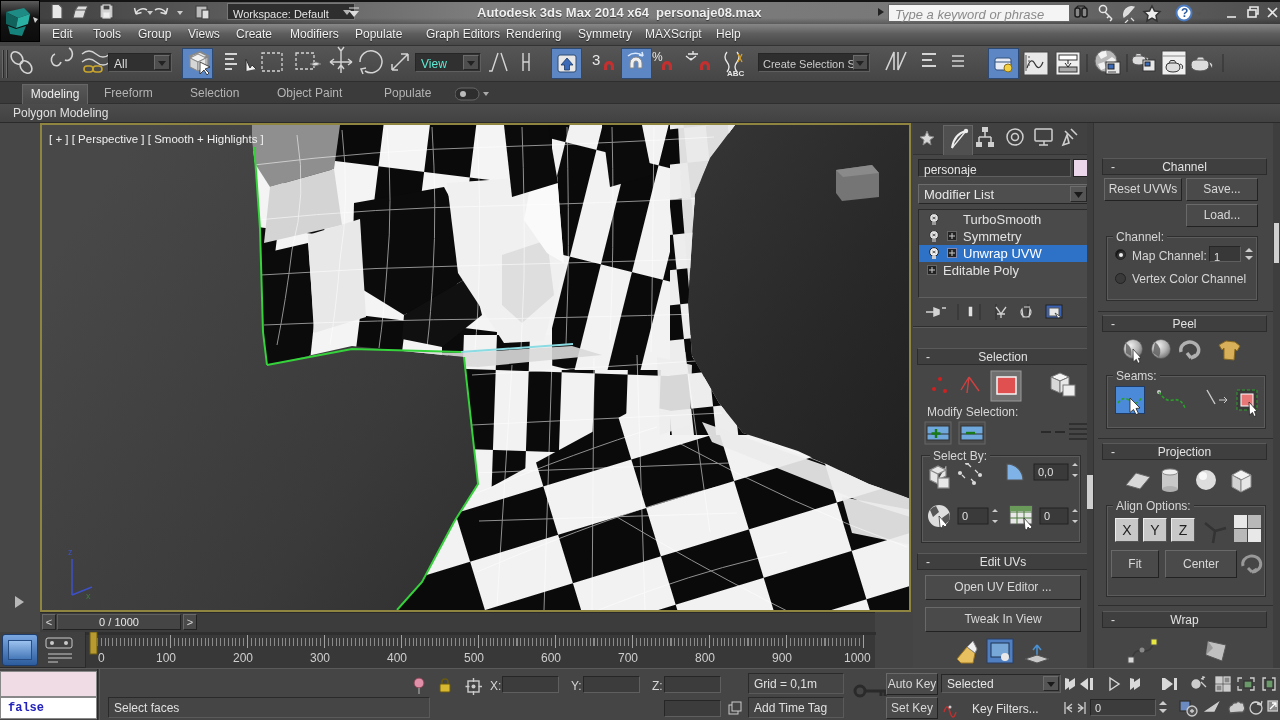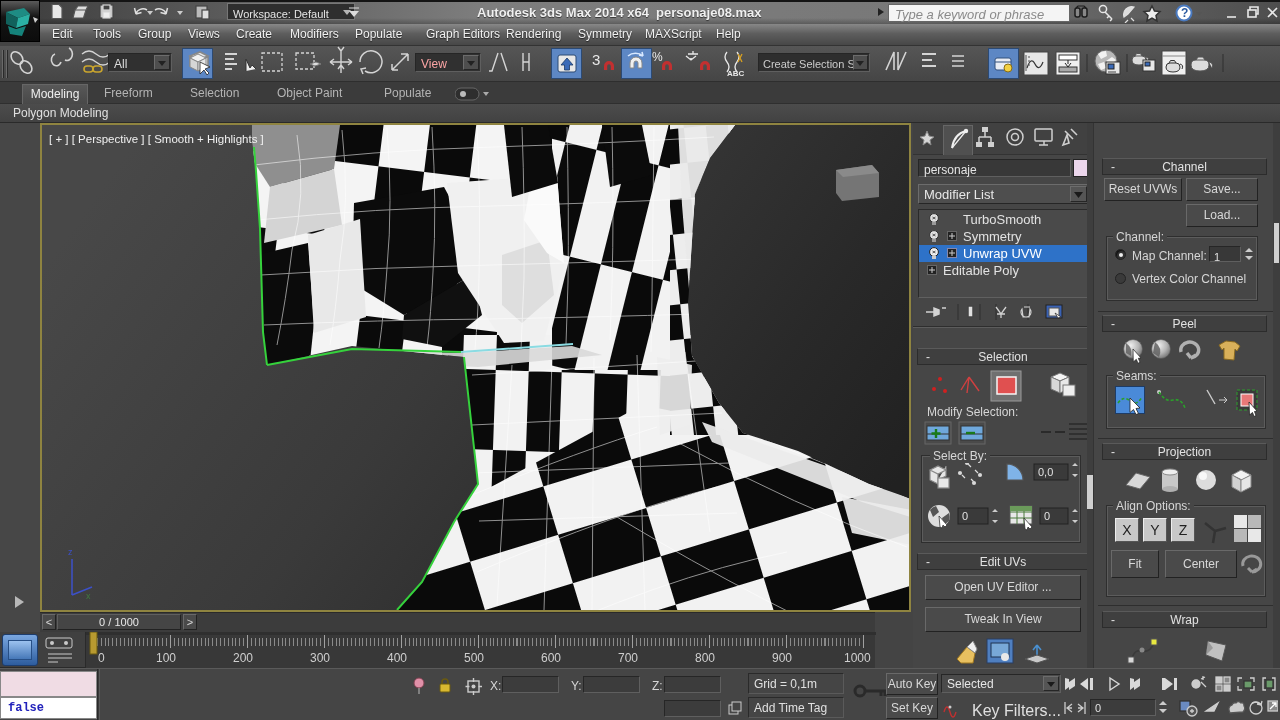--- a/index.html
+++ b/index.html
@@ -194,21 +194,21 @@
   <div class="abs sunken" style="left:108px;top:7px;width:64px;height:19px;background:#303030;">
     <span style="color:#ddd;font-size:12px;margin-left:5px;line-height:17px;">All</span>
     <div class="abs raised" style="right:1px;top:1px;width:16px;height:15px;">
           <svg width="14" height="13">
             <polygon points="3,5 11,5 7,10" fill="#222"></polygon>
           </svg>
         </div>
   </div>
 
   <div class="abs sunken" style="left:415px;top:7px;width:66px;height:19px;background:#303030;">
-    <span style="color:#fca5a5;font-size:12px;margin-left:5px;line-height:17px;">View</span>
+    <span style="color:#5eead4;font-size:12px;margin-left:5px;line-height:17px;">View</span>
     <div class="abs raised" style="right:1px;top:1px;width:16px;height:15px;">
           <svg width="14" height="13">
             <polygon points="3,5 11,5 7,10" fill="#222"></polygon>
           </svg>
         </div>
   </div>
 
   <div class="abs sunken" style="left:758px;top:7px;width:112px;height:19px;background:#2e2e2e;">
     <span style="color:#ccc;font-size:11px;margin-left:4px;line-height:17px;">Create Selection Se</span>
     <div class="abs raised" style="right:1px;top:1px;width:15px;height:15px;">
@@ -717,20 +717,23 @@
 </div>
 
 <div class="abs" style="left:0;top:668px;width:1280px;height:52px;background:#454545;border-top:1px solid #5a5a5a;">
 
   <div class="abs" style="left:0;top:2px;width:97px;height:26px;background:#f0dce4;border:1px solid #888;"></div>
   <div class="abs" style="left:0;top:28px;width:97px;height:22px;background:#ffffff;border:1px solid #888;">
     <span style="position:absolute;left:7px;top:3px;color:#2222bb;font-family:'Liberation Mono',monospace;font-size:12px;font-weight:bold;">false</span>
   </div>
   <div class="abs" style="left:97px;top:0;width:3px;height:52px;background:#3a3a3a;border-left:1px solid #2a2a2a;border-right:1px solid #5a5a5a;"></div>
 
+  <div class="abs" style="left:108px;top:28px;width:322px;height:21px;border:1px solid;border-color:#2a2a2a #5a5a5a #5a5a5a #2a2a2a;">
+    <span style="position:absolute;left:5px;top:3px;color:#e0e0e0;font-size:12px;">Select faces</span>
+  </div>
 
   <svg class="abs" style="left:412px;top:8px;" width="70" height="18" viewBox="0 0 70 18">
     <circle cx="7" cy="6" r="5" fill="#e090a8" stroke="#804050"></circle>
     <path d="M7,11 v6" stroke="#999" stroke-width="1.4"></path>
     <rect x="28" y="7" width="10" height="8" rx="1" fill="#d8b830" stroke="#6a5a10"></rect>
     <path d="M30,7 v-2 a3,3 0 0,1 6,0 v2" fill="none" stroke="#6a5a10" stroke-width="1.4"></path>
     <rect x="56" y="4" width="11" height="11" fill="none" stroke="#ccc" stroke-width="1.4"></rect>
     <circle cx="61.5" cy="9.5" r="2" fill="#ccc"></circle>
     <path d="M61.5,1 v4 m0,9 v4 m-8,-8.5 h4 m9,0 h4" stroke="#ccc" stroke-width="1.4"></path>
   </svg>
@@ -764,21 +767,21 @@
     <div class="abs raised" style="right:1px;top:1px;width:16px;height:15px;background:#555;">
           <svg width="14" height="13">
             <polygon points="3,5 11,5 7,10" fill="#1a1a1a"></polygon>
           </svg>
         </div>
   </div>
   <svg class="abs" style="left:941px;top:29px;" width="26" height="20">
         <path d="M3,14 q3,-10 6,0 q3,10 6,0" stroke="#c03030" stroke-width="1.4" fill="none"></path>
         <circle cx="9" cy="9" r="1.5" fill="#ccc"></circle>
       </svg>
-  <span class="abs" style="left:972px;top:33px;color:#e0e0e0;font-size:16px;">Key Filters...</span>
+  <span class="abs" style="left:972px;top:33px;color:#e0e0e0;font-size:12px;">Key Filters...</span>
 
   <svg class="abs" style="left:1062px;top:4px;" width="120" height="22" viewBox="0 0 120 22">
     <g fill="#d8d8d8">
       <path d="M3,5 v12 l4,-3 v3 l6,-4 v-8 l-6,4 v-3 z"></path>
       <path d="M26,5 v12 l-8,-6 z M28,5 h3 v12 h-3 z"></path>
       <path d="M48,5 l9,6 -9,6 z" fill="none" stroke="#d8d8d8" stroke-width="1.4"></path>
       <path d="M68,5 v12 l4,-3 v3 l6,-4 v-8 l-6,4 v-3 z"></path>
       <path d="M95,5 l8,6 -8,6 z M104,5 h3 v12 h-3 z M95,5 h-3 v12 h3 z" transform="translate(8,0)"></path>
     </g>
   </svg>

